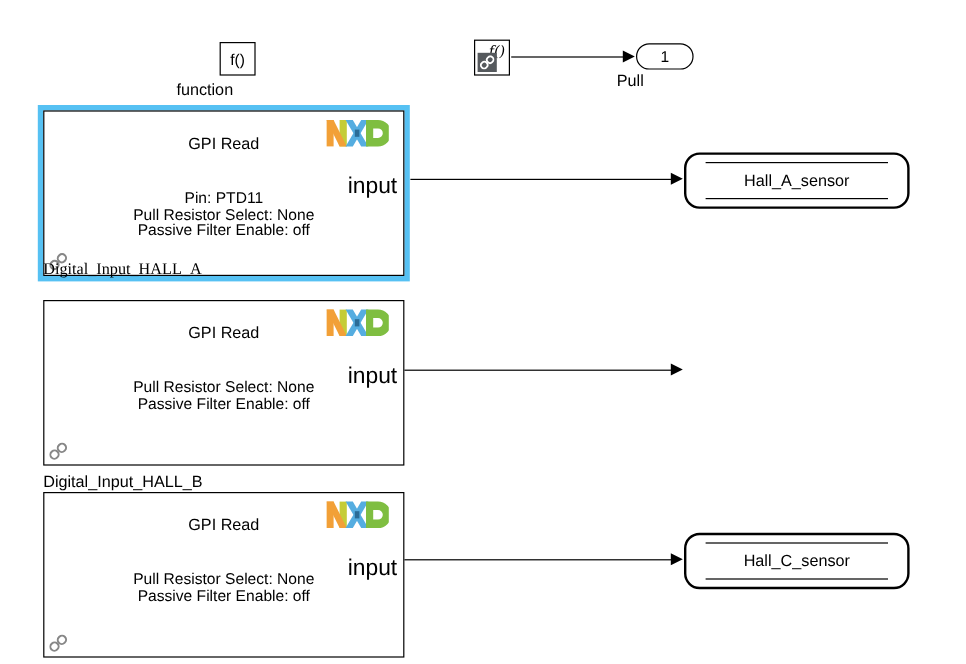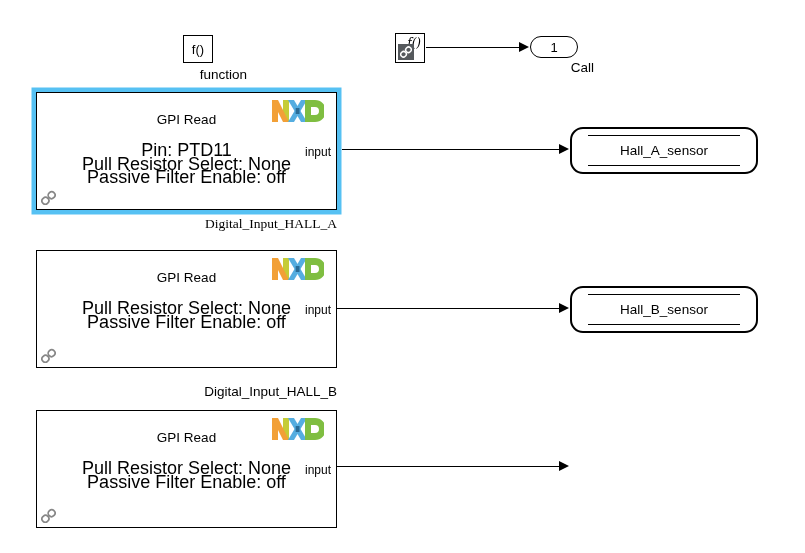--- a/index.html
+++ b/index.html
@@ -13,43 +13,43 @@
 
   
   .caller{left:395px;top:33px;width:30px;height:30px;}
   .caller .ftext{position:absolute;top:2px;right:3px;font-size:12px;font-style:italic;font-family:"DejaVu Serif",serif;}
   .badge{position:absolute;left:2px;bottom:2px;width:16px;height:16px;display:flex;align-items:center;justify-content:center;}
 
   
   .oval{left:530px;top:36px;width:48px;height:22px;border-radius:12px;display:flex;align-items:center;justify-content:center;font-size:13px;}
   #callCaption{left:514px;top:60px;width:80px;}
 
-  .caption{position:absolute;font-size:13.5px;text-align:right;white-space:nowrap;}
+  .caption{position:absolute;font-size:13.5px;text-align:left;white-space:nowrap;}
 
   
   .wire{position:absolute;height:0;border-top:1.6px solid #000;}
   .arr{position:absolute;width:0;height:0;border-style:solid;border-width:5.5px 0 5.5px 10px;border-color:transparent transparent transparent #000;}
   #wireTop{left:426px;top:47px;width:94px;}   #arrTop{left:519px;top:42px;}
   #wireA{left:342px;top:149px;width:218px;}   #arrA{left:559px;top:144px;}
   #wireB{left:337px;top:308px;width:223px;}   #arrB{left:559px;top:303px;}
   #wireC{left:337px;top:466px;width:223px;}   #arrC{left:559px;top:461px;}
 
   
-  .gpi{width:301px;height:118px;border-width:1.8px;text-decoration:underline;}
+  .gpi{width:301px;height:138px;border-width:1.8px;text-decoration:underline;}
   #gpiA{left:36px;top:92px;}
   #gpiB{left:36px;top:250px;}
   #gpiC{left:36px;top:410px;}
   .selected{box-shadow:0 0 0 4.5px var(--sel,#56c1f3);}
   .gpi .title{position:absolute;top:19px;left:0;right:0;text-align:center;font-size:13.5px;}
-  .gpi .params{position:absolute;top:51px;left:0;right:0;text-align:center;font-size:18px;line-height:13.5px;}
-  .gpi .port{position:absolute;top:52px;right:5px;font-size:12px;}
+  .gpi .params{position:absolute;top:65px;left:0;right:0;text-align:center;font-size:13px;line-height:13.5px;}
+  .gpi .port{position:absolute;top:52px;right:5px;font-size:19px;}
   .gpi .nxp{position:absolute;top:6px;right:12px;}
   .gpi .libicon{position:absolute;left:4px;bottom:3px;}
   #capA{left:36px;top:216px;width:301px;font-family:Liberation Serif, serif;}
-  #capB{left:36px;top:384px;width:301px;}
+  #capB{left:36px;top:394px;width:301px;}
   #capC{left:36px;top:531px;width:301px;}
 
   
   .sensor{left:570px;width:188px;height:47px;border-width:2px;display:flex;align-items:center;justify-content:center;font-size:13.5px;border-radius:13px;}
   #senA{top:127px;} #senB{top:286px;} #senC{top:444px;}
   .sensor .rule{position:absolute;left:16px;right:16px;height:0;border-top:1.4px solid #000;}
   .rule.t{top:6px;} .rule.b{bottom:6px;}
 </style>
 </head>
 <body>
@@ -72,21 +72,21 @@
       </svg>
     </span>
   </div>
 
   <div class="wire" id="wireTop"></div>
   <div class="arr" id="arrTop"></div>
 
   <div class="blk oval">
     <span>1</span>
   </div>
-  <div class="caption" id="callCaption">Call</div>
+  <div class="caption" id="callCaption">Pull</div>
 
   <div class="blk gpi selected" id="gpiA">
     <svg class="nxp" width="52" height="24" viewBox="0 0 52 24">
       <rect x="11" y="1" width="6" height="22" fill="#c5cc36"></rect>
       <rect x="0" y="1" width="6" height="22" fill="#f2a037"></rect>
       <polygon points="0,1 6,1 17,23 11,23" fill="#f2a037"></polygon>
       <polygon points="16,1 22,1 35,23 29,23" fill="#55ade0"></polygon>
       <polygon points="29,1 35,1 22,23 16,23" fill="#55ade0"></polygon>
       <rect x="23.7" y="9" width="3.8" height="6" fill="#2a6c97"></rect>
       <path fill-rule="evenodd" d="M33,1 h10 a11,11 0 0 1 0,22 h-10 z M39,8 h4 a4,4 0 0 1 0,8 h-4 z" fill="#7fbe41"></path>
@@ -137,25 +137,20 @@
         <rect x="1" y="7.5" width="7.4" height="7" rx="3.4" transform="rotate(-45 4.7 11)"></rect>
         <rect x="7.6" y="1.5" width="7.4" height="7" rx="3.4" transform="rotate(-45 11.3 5)"></rect>
       </g>
     </svg>
   </div>
   <div class="caption" id="capB">Digital_Input_HALL_B</div>
 
   <div class="wire" id="wireB"></div>
   <div class="arr" id="arrB"></div>
 
-  <div class="blk sensor" id="senB">
-    <div class="rule t"></div>
-    <span>Hall_B_sensor</span>
-    <div class="rule b"></div>
-  </div>
 
   <div class="blk gpi" id="gpiC">
     <svg class="nxp" width="52" height="24" viewBox="0 0 52 24">
       <rect x="11" y="1" width="6" height="22" fill="#c5cc36"></rect>
       <rect x="0" y="1" width="6" height="22" fill="#f2a037"></rect>
       <polygon points="0,1 6,1 17,23 11,23" fill="#f2a037"></polygon>
       <polygon points="16,1 22,1 35,23 29,23" fill="#55ade0"></polygon>
       <polygon points="29,1 35,1 22,23 16,23" fill="#55ade0"></polygon>
       <rect x="23.7" y="9" width="3.8" height="6" fill="#2a6c97"></rect>
       <path fill-rule="evenodd" d="M33,1 h10 a11,11 0 0 1 0,22 h-10 z M39,8 h4 a4,4 0 0 1 0,8 h-4 z" fill="#7fbe41"></path>
@@ -170,14 +165,19 @@
       <g fill="none" stroke="#878787" stroke-width="1.8">
         <rect x="1" y="7.5" width="7.4" height="7" rx="3.4" transform="rotate(-45 4.7 11)"></rect>
         <rect x="7.6" y="1.5" width="7.4" height="7" rx="3.4" transform="rotate(-45 11.3 5)"></rect>
       </g>
     </svg>
   </div>
 
   <div class="wire" id="wireC"></div>
   <div class="arr" id="arrC"></div>
 
+  <div class="blk sensor" id="senC">
+    <div class="rule t"></div>
+    <span>Hall_C_sensor</span>
+    <div class="rule b"></div>
+  </div>
 
 </div>
 
 </body></html>

